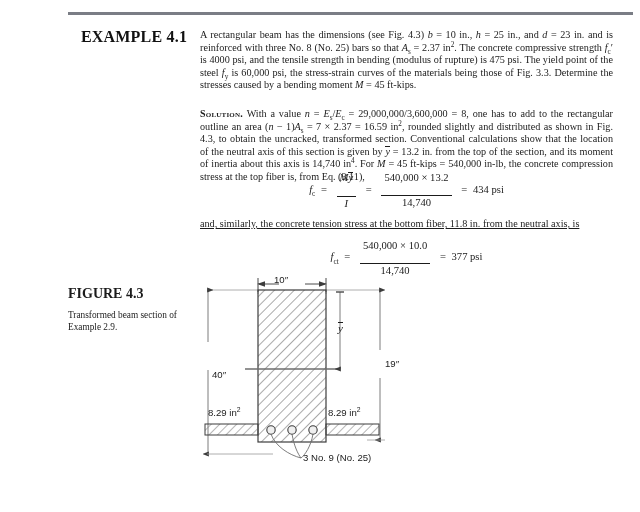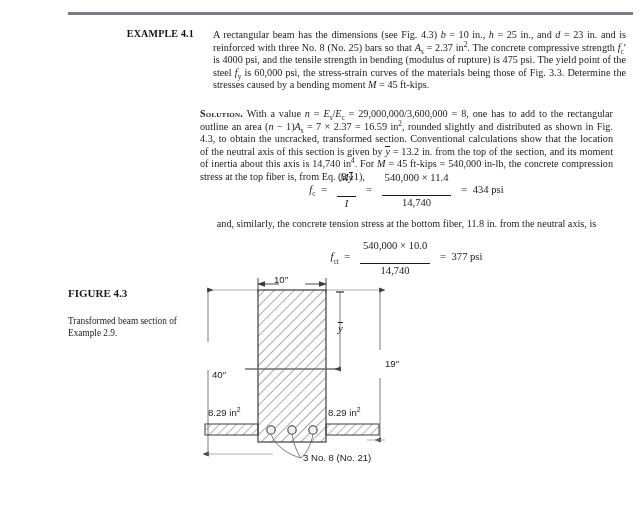--- a/index.html
+++ b/index.html
@@ -30,41 +30,41 @@
     height: 3px;
     background: #7a7d85;
   }
 
   
   .example-head {
     position: absolute;
     left: 74px;
     top: 28px;
     width: 120px;
-    text-align: right;
+    text-align: center;
     font-family: "Liberation Serif", serif;
     font-weight: bold;
-    font-size: 10px;
+    font-size: 16px;
     letter-spacing: .2px;
     color: #111;
   }
 
   
   .col {
     position: absolute;
     left: 200px;
     width: 413px;
     font-size: 10.2px;
     line-height: 12.6px;
     text-align: justify;
     color: #1b1b1b;
   }
-  #problem-para { top: 29px; margin-left: 13px; }
+  #problem-para { top: 29px; }
   #solution-para { top: 108px; }
-  #tension-lead { top: 218px; text-align: center; }
+  #tension-lead { top: 218px; text-align: left; text-decoration: underline; }
 
   .smallcaps {
     font-variant: small-caps;
     font-weight: bold;
     font-size: 10px;
     letter-spacing: .2px;
   }
   i { font-style: italic; }
   sup { font-size: 7.2px; vertical-align: super; line-height: 0; }
   sub { font-size: 7.2px; vertical-align: sub; line-height: 0; }
@@ -113,23 +113,23 @@
     position: absolute;
     left: 68px;
     top: 288px;
     width: 130px;
     font-size: 9.3px;
     line-height: 11.4px;
     color: #1b1b1b;
   }
   .fig-caption .fig-num {
     font-weight: bold;
-    font-size: 11px;
+    font-size: 14px;
     display: block;
-    margin-bottom: 17px;
+    margin-bottom: 11px;
   }
 
   
   .figure {
     position: absolute;
     left: 195px;
     top: 270px;
     width: 300px;
     height: 220px;
   }
@@ -171,21 +171,21 @@
 
   <div class="eq" id="eq-fc">
     <span class="lhs">f</span><sub>c</sub>
     <span class="op">=</span>
     <span class="frac">
       <span class="num"><i>M</i><span class="ovl">y</span></span>
       <span class="den"><i>I</i></span>
     </span>
     <span class="op">=</span>
     <span class="frac">
-      <span class="num">540,000 × 11.4</span>
+      <span class="num">540,000 × 13.2</span>
       <span class="den">14,740</span>
     </span>
     <span class="op">=</span>
     <span>434 psi</span>
   </div>
 
   <div class="col" id="tension-lead">and, similarly, the concrete tension stress at the bottom fiber, 11.8 in. from the neutral axis, is</div>
 
   <div class="eq" id="eq-fct">
     <span class="lhs">f</span><sub>ct</sub>
@@ -278,16 +278,16 @@
     <span class="fig-label" style="left:79px; top:4px;">10″</span>
     <span class="fig-label" style="left:17px; top:99px;">40″</span>
     <span class="fig-label" style="left:190px; top:88px;">19″</span>
 
     <span class="fig-label" style="left:143px; top:52px;"><span class="bar">y</span></span>
 
     <span class="fig-label" style="left:13px; top:137px;"><span>8.29 in</span><sup>2</sup></span>
 
     <span class="fig-label" style="left:133px; top:137px;"><span>8.29 in</span><sup>2</sup></span>
 
-    <span class="fig-label" style="left:108px; top:182px;">3 No. 8 (No. 21)</span>
+    <span class="fig-label" style="left:108px; top:182px;">3 No. 9 (No. 25)</span>
   </div>
 
 </div>
 
 </body></html>

